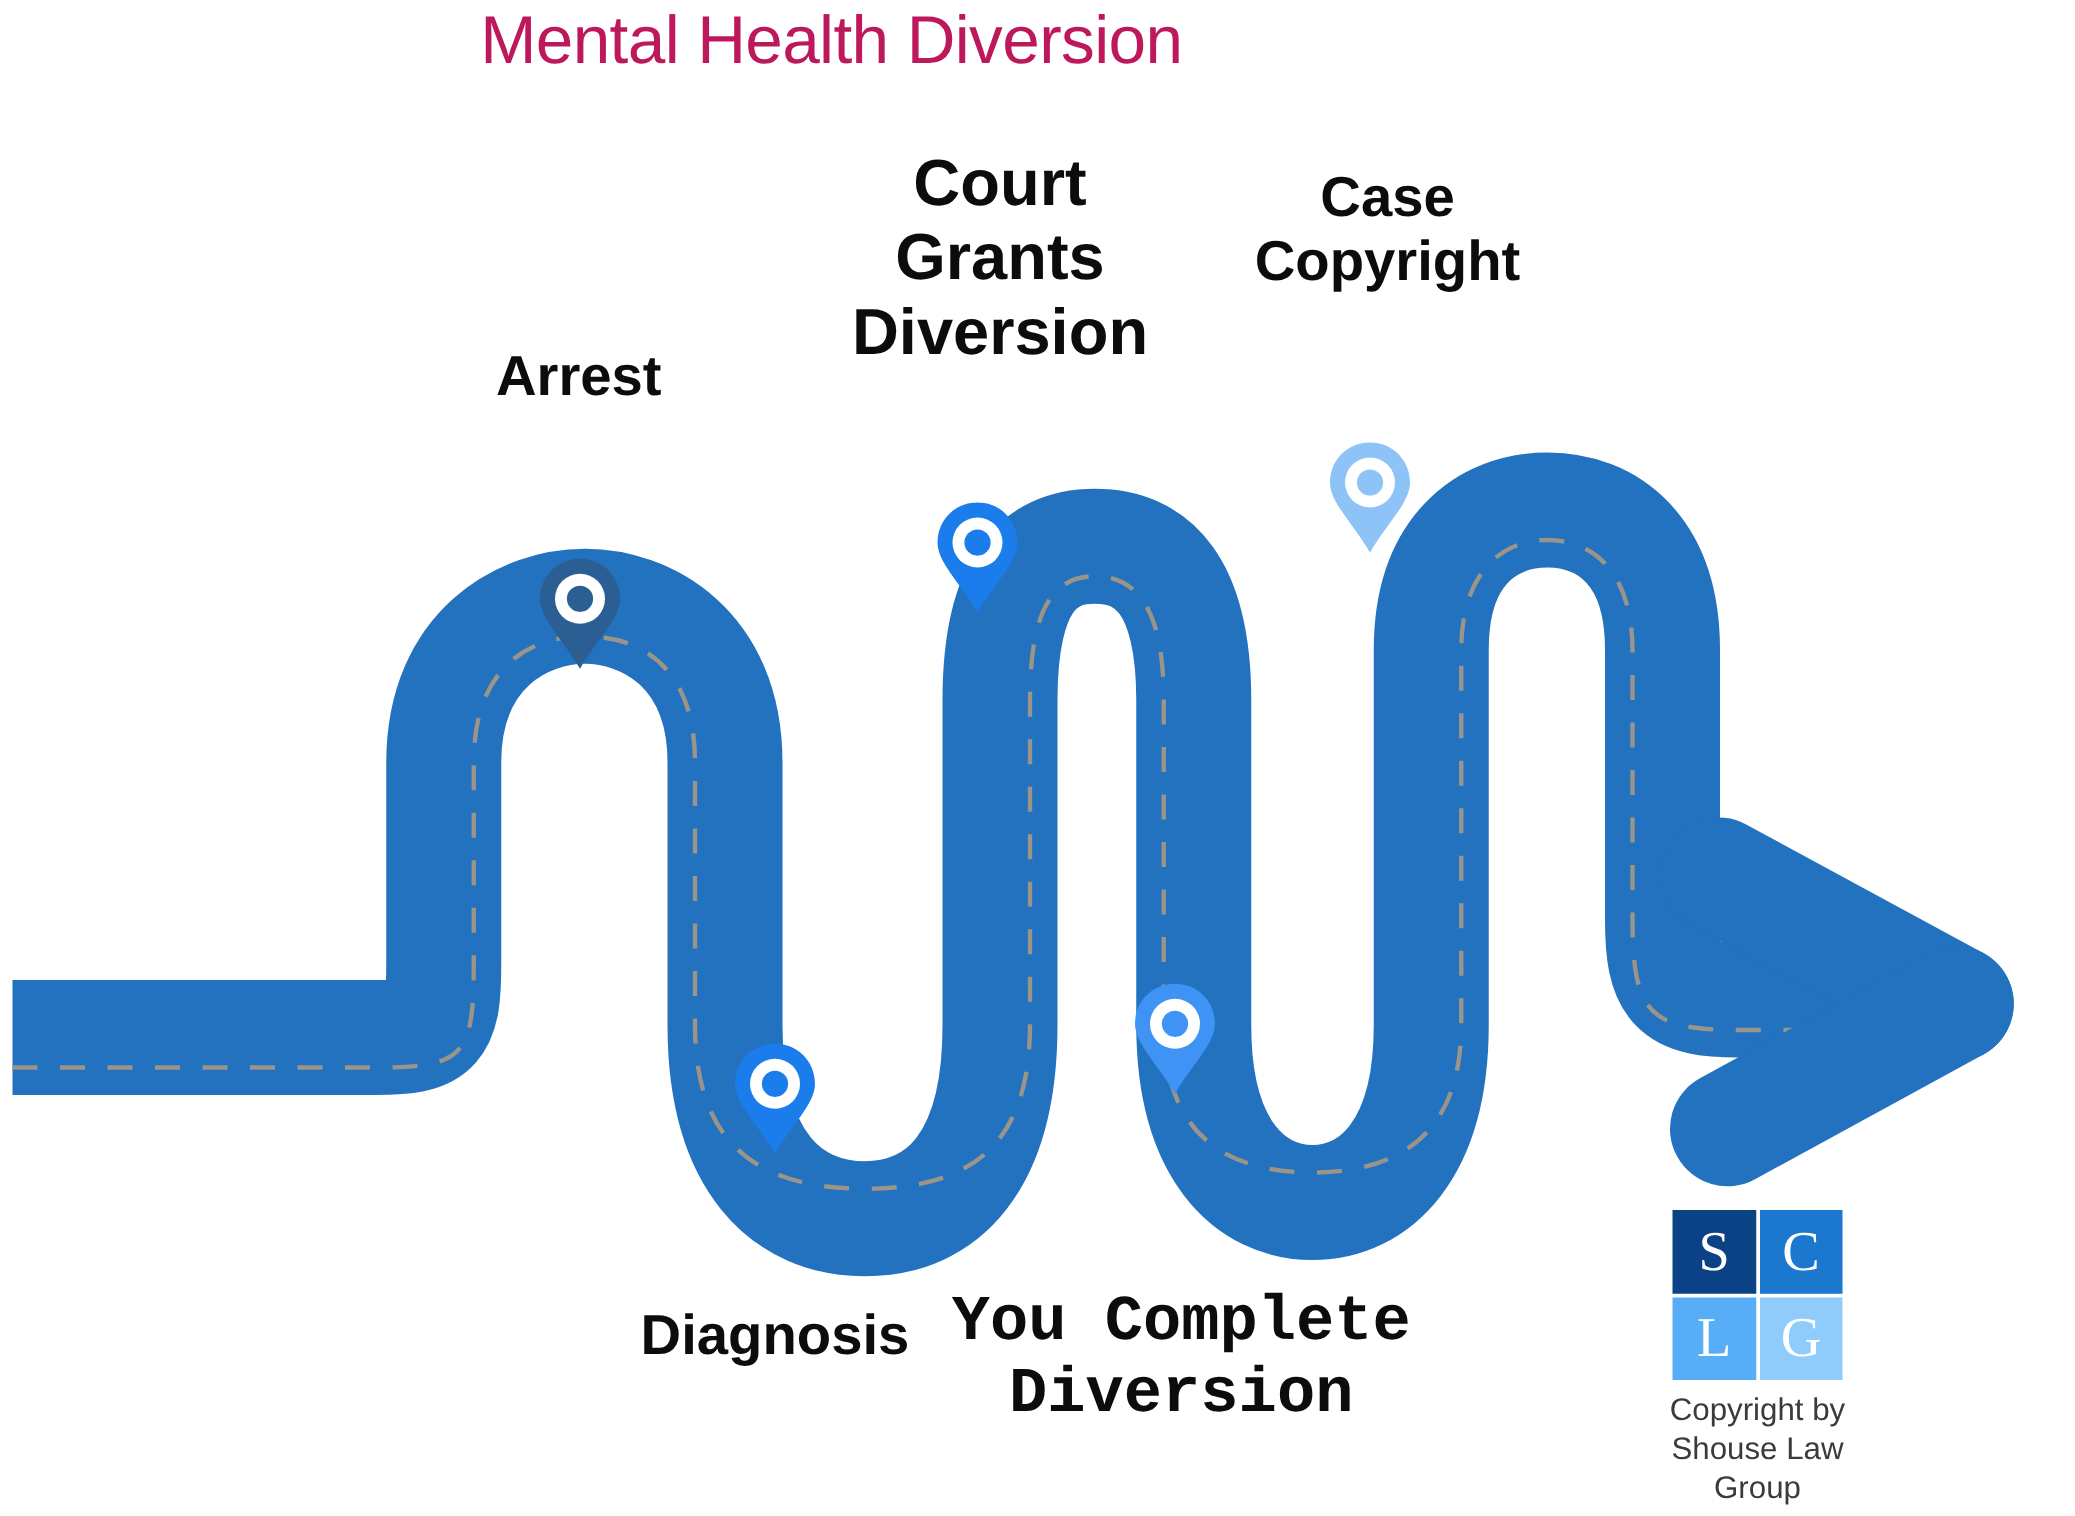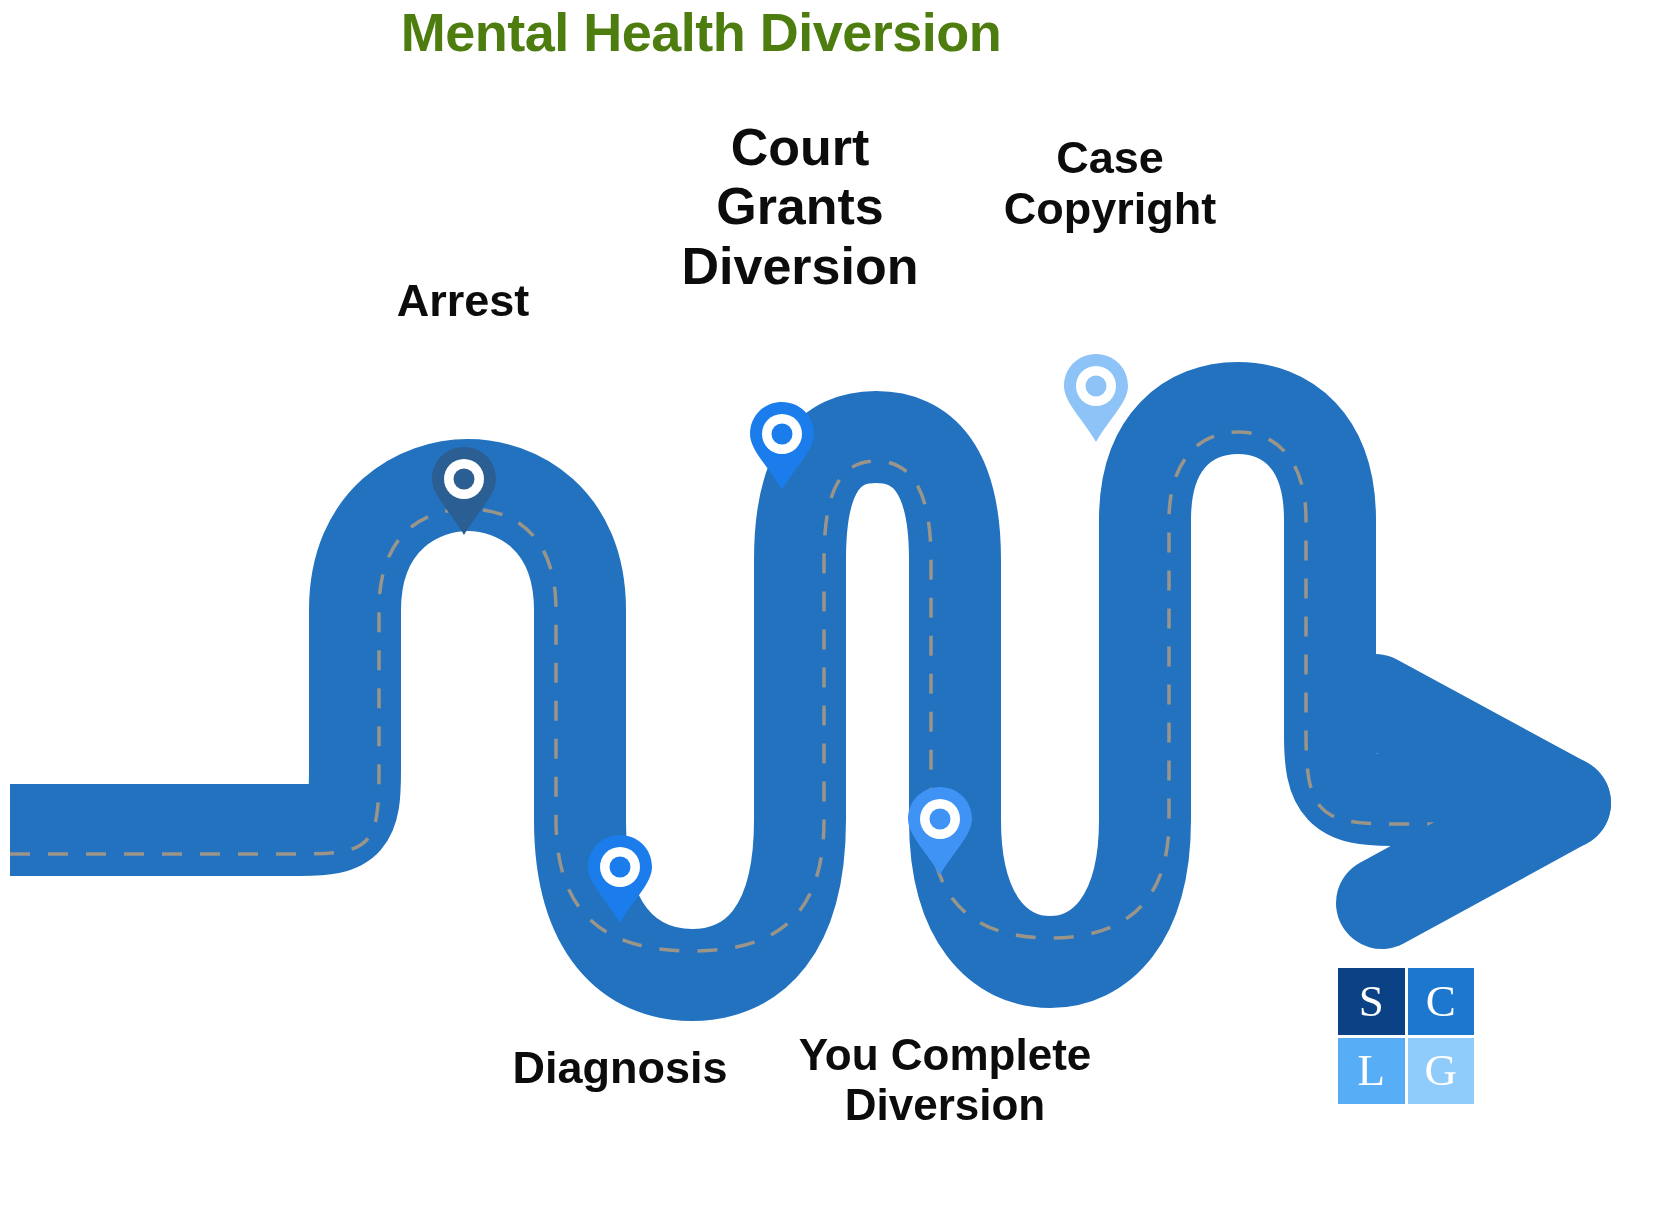--- a/index.html
+++ b/index.html
@@ -20,26 +20,25 @@
   }
 
   
   #title {
     position: absolute;
     top: 2px;
     left: 0;
     width: 1330px;
     text-align: center;
     font-size: 54px;
-    font-weight: bold;
-    color: #4d7c0f;
+    font-weight: normal;
+    color: #be185d;
     letter-spacing: -0.5px;
     line-height: 1.12;
     white-space: nowrap;
-    padding-left: 36px;
   }
 
   
   #road-layer {
     position: absolute;
     inset: 0;
     width: 1660px;
     height: 1213px;
   }
 
@@ -49,21 +48,21 @@
     font-weight: bold;
     color: #0c0c0c;
     line-height: 1.14;
     text-align: center;
     white-space: pre-line;
   }
   #label-arrest   { left: 318px;  top: 275px;  width: 290px; font-size: 45px; }
   #label-court    { left: 640px;  top: 118px;  width: 320px; font-size: 52px; }
   #label-case     { left: 940px;  top: 132px;  width: 340px; font-size: 45px; }
   #label-diagnosis{ left: 470px;  top: 1042px; width: 300px; font-size: 45px; }
-  #label-complete { left: 735px;  top: 1030px; width: 420px; font-size: 44px; }
+  #label-complete { left: 735px;  top: 1030px; width: 420px; font-size: 51px; font-family: Liberation Mono, monospace; }
 
   
   .pin {
     position: absolute;
     width: 72px;
     height: 92px;
   }
   #pin-arrest    { left: 428px;  top: 445px; }
   #pin-court     { left: 746px;  top: 400px; }
   #pin-case      { left: 1060px; top: 352px; }
@@ -213,15 +212,17 @@
   <div class="step-label" id="label-case">Case
 Copyright</div>
 
   <div id="logo-block">
     <div id="logo-grid">
       <div class="logo-cell" id="logo-s">S</div>
       <div class="logo-cell" id="logo-c">C</div>
       <div class="logo-cell" id="logo-l">L</div>
       <div class="logo-cell" id="logo-g">G</div>
     </div>
+    <div id="copyright">Copyright by
+Shouse Law Group</div>
   </div>
 
 </div>
 
 </body></html>

